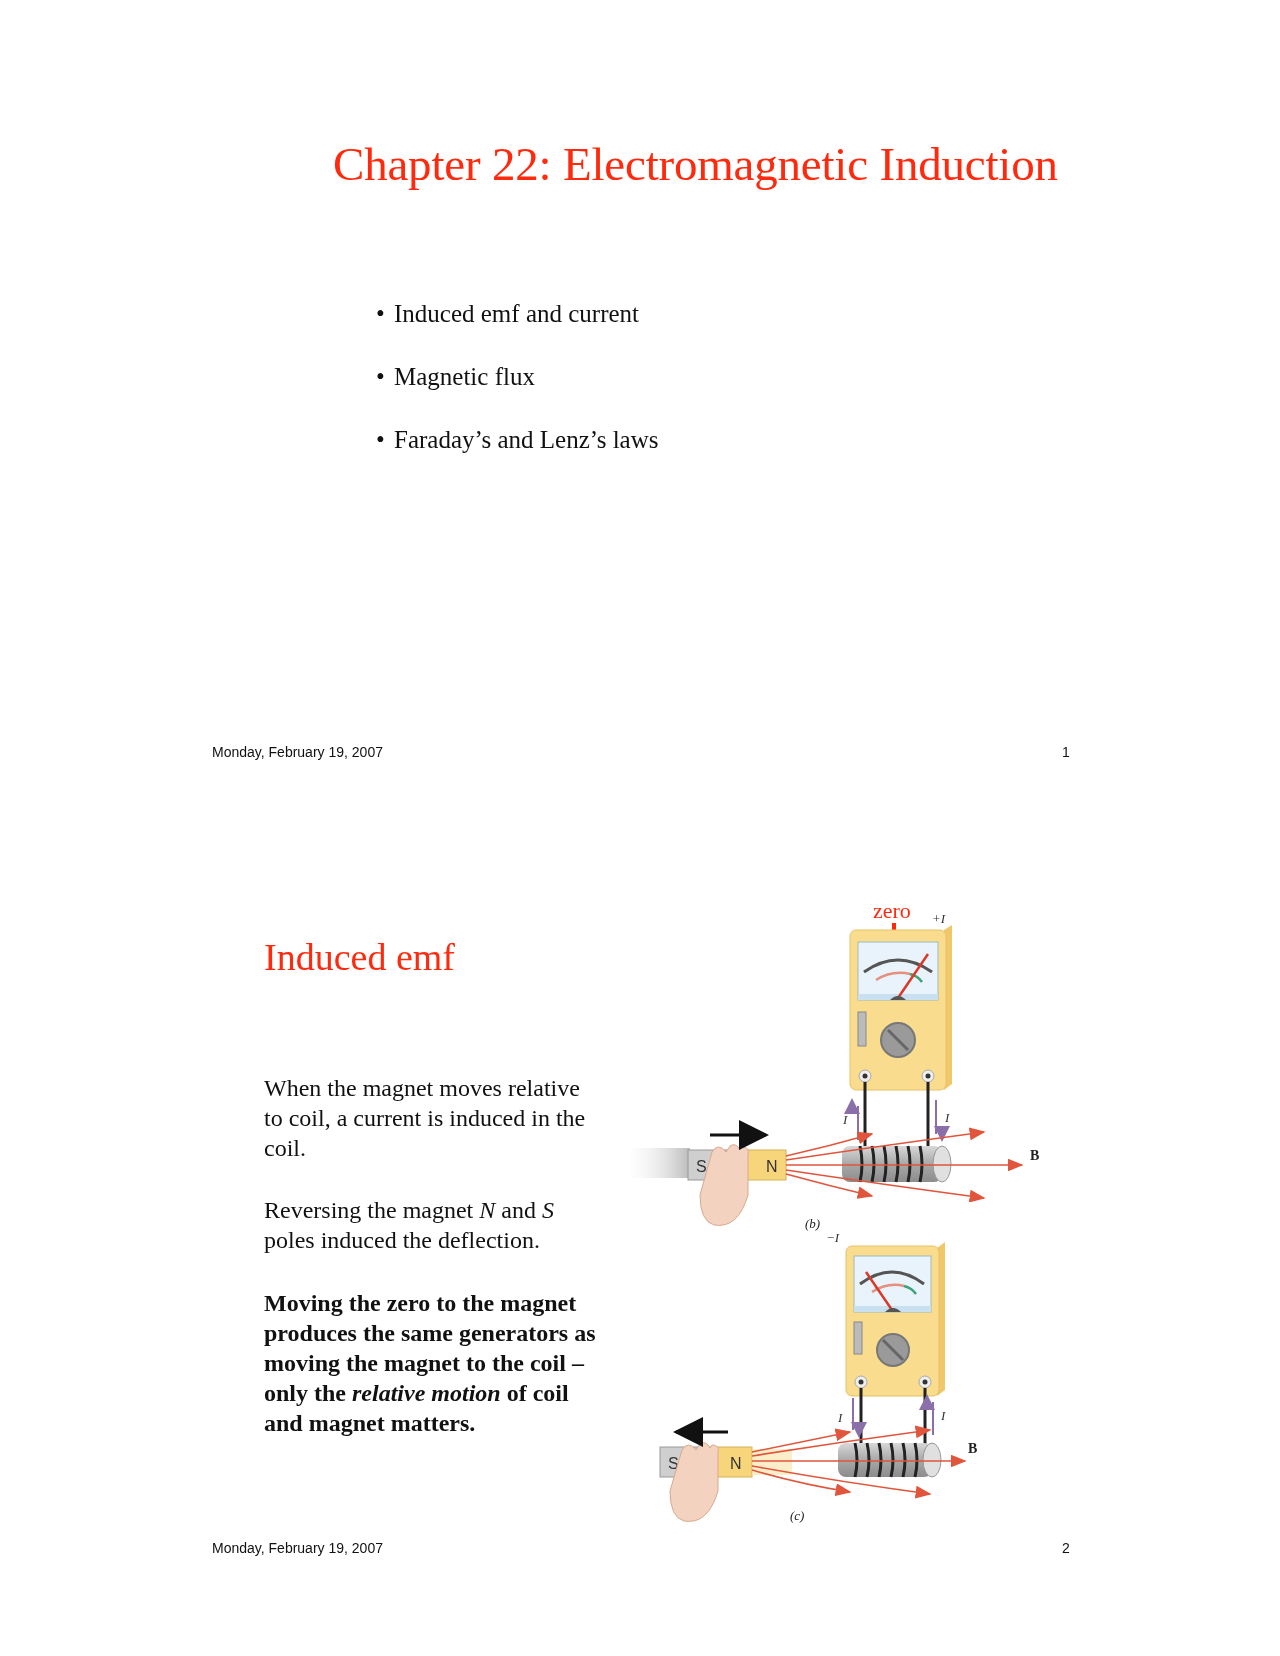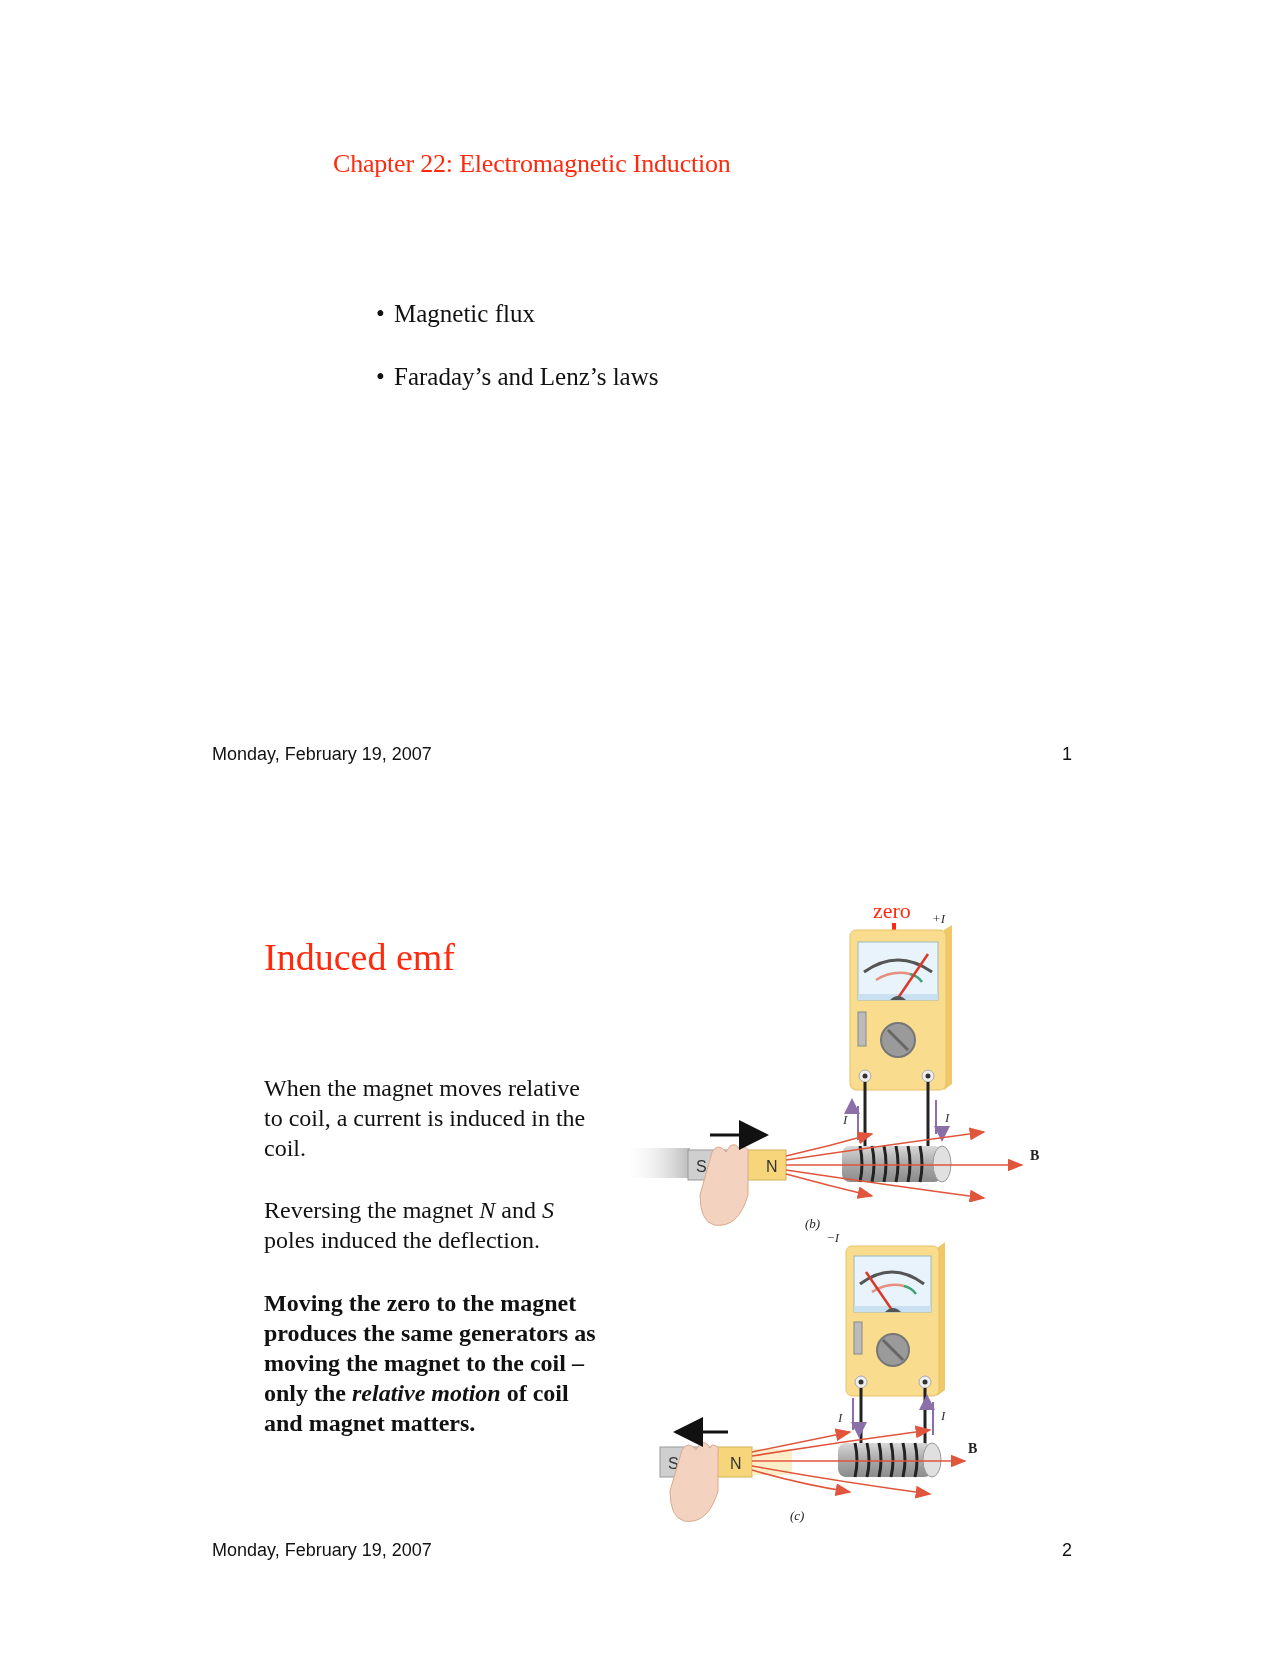--- a/index.html
+++ b/index.html
@@ -1,37 +1,38 @@
 <!DOCTYPE html>
 <html><head>
 <meta charset="utf-8">
 <style>
   html, body { margin:0; padding:0; background:#ffffff; }
   body { width:1280px; height:1656px; position:relative; overflow:hidden;
          font-family:"Liberation Serif", "DejaVu Serif", serif; color:#111; }
   .abs { position:absolute; white-space:nowrap; }
   .slide-title { color:#ff2a0e; font-family:"Liberation Serif", serif; font-weight:normal; }
-  .t1 { left:333px; top:140px; font-size:26px; line-height:48px; letter-spacing:-0.2px; }
+  .t1 { left:333px; top:140px; font-size:47px; line-height:48px; letter-spacing:-0.2px; }
   .bullets { position:absolute; left:376px; top:282px; margin:0; padding:0; list-style:none; }
   .bullets li { font-size:25px; line-height:63px; height:63px; white-space:nowrap; }
   .bullets li .dot { display:inline-block; width:18px; }
   .bullets li.bold { font-weight:bold; }
-  .footer { font-family:"Liberation Sans", "DejaVu Sans", sans-serif; font-size:18px; color:#111; }
+  .footer { font-family:"Liberation Sans", "DejaVu Sans", sans-serif; font-size:14px; color:#111; }
   .t2 { left:264px; top:934px; font-size:38px; line-height:46px; }
   .body-text { position:absolute; left:264px; font-size:24px; line-height:30px; white-space:nowrap; }
   .body-text.bold { font-weight:bold; }
   .fig { position:absolute; left:630px; top:890px; width:460px; height:640px; }
 </style>
 </head>
 <body>
 
 <div>
   <div class="abs slide-title t1">Chapter 22: Electromagnetic Induction</div>
 
   <ul class="bullets">
+    <li><span class="dot">•</span><span>Induced emf and current</span></li>
     <li><span class="dot">•</span><span>Magnetic flux</span></li>
     <li><span class="dot">•</span><span>Faraday’s and Lenz’s laws</span></li>
   </ul>
 
   <div class="abs footer" style="left:212px; top:744px;">Monday, February 19, 2007</div>
   <div class="abs footer" style="left:1062px; top:744px;">1</div>
 </div>
 
 <div>
   <div class="abs slide-title t2">Induced emf</div>

